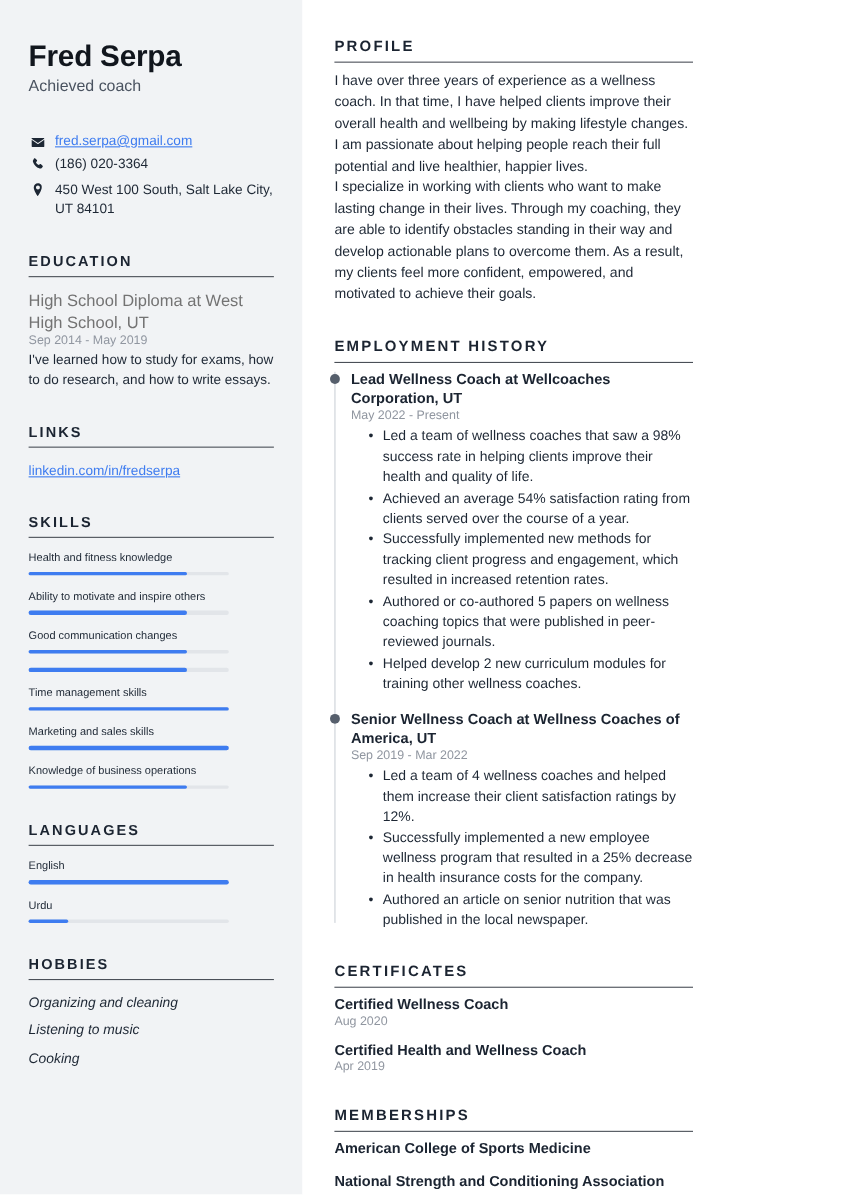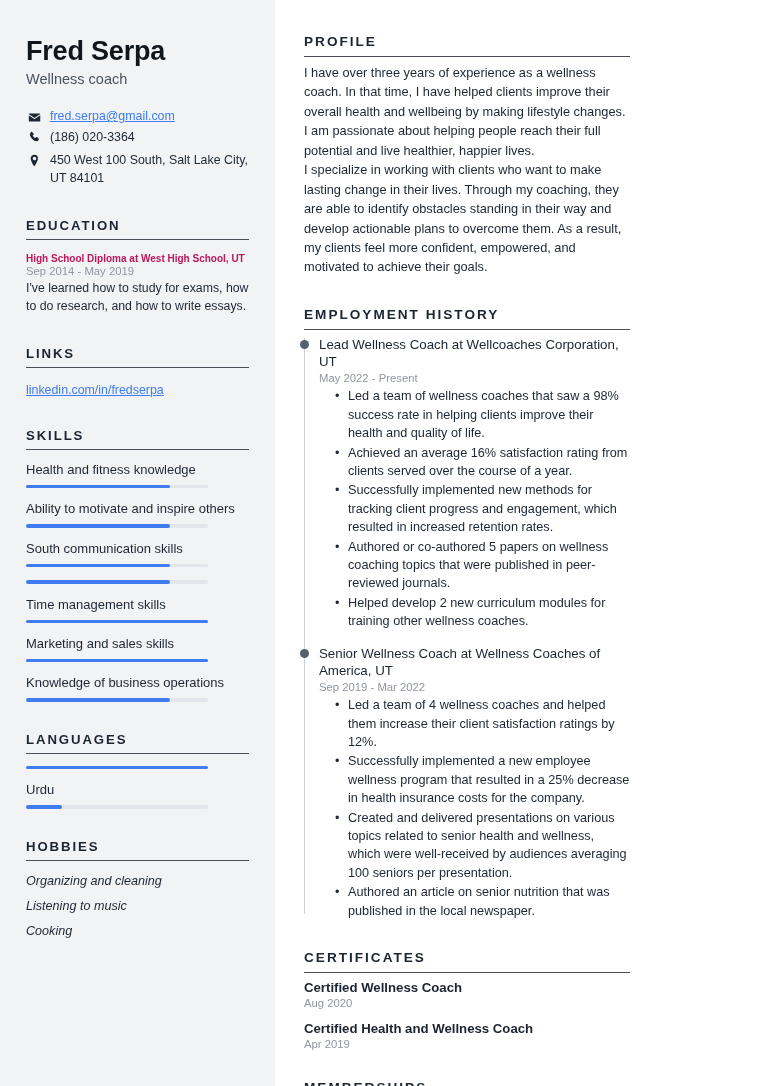--- a/index.html
+++ b/index.html
@@ -17,49 +17,49 @@
     background: #f1f3f5;
     padding: 36px 26px 0 26px;
   }
   .name {
     font-size: 27px; font-weight: 700; letter-spacing: -0.2px;
     color: #11161d; line-height: 1.15;
   }
   .job-title {
     font-size: 14.5px; color: #4a5360; margin-top: 4px; font-weight: 400;
   }
-  .contact { margin-top: 22px; }
+  .contact { margin-top: 34px; }
   .contact-row { display: flex; align-items: flex-start; margin-bottom: 5px; }
   .contact-icon {
     width: 17px; flex: 0 0 17px; margin-right: 7px;
     color: #1d2734; display: flex; align-items: center; justify-content: center;
     padding-top: 2px;
   }
   .contact-icon svg { display: block; }
   .contact-text { font-size: 12.4px; color: #1d2734; line-height: 1.45; }
   .contact-link { color: #3e7cf0; text-decoration: underline; font-size: 12.4px; }
 
   
   .s-head {
     font-size: 13.2px; font-weight: 700; letter-spacing: 1.9px;
     color: #1b2431; text-transform: uppercase;
     padding-bottom: 6px; border-bottom: 1.6px solid #4a4f57;
     margin-bottom: 12px;
   }
   .s-block { margin-top: 30px; }
   .entry-title {
-    font-size: 10px; font-weight: 700; color: #be185d; line-height: 1.33;
+    font-size: 15px; font-weight: 400; color: #737373; line-height: 1.33;
   }
   .entry-date { font-size: 11.3px; color: #9096a0; margin-top: 0; }
   .entry-desc { font-size: 12.3px; color: #1d2734; line-height: 1.45; margin-top: 3px; }
   .plain-link { font-size: 12.4px; color: #3e7cf0; text-decoration: underline; display: inline-block; }
 
   
   .bar-item { margin-bottom: 13px; }
-  .bar-label { font-size: 13px; color: #1d2734; margin-bottom: 6px; line-height: 1.3; }
+  .bar-label { font-size: 10px; color: #1d2734; margin-bottom: 6px; line-height: 1.3; }
   .bar-track { height: 3.5px; background: #e2e5e9; border-radius: 2px; width: 182px; }
   .bar-fill { height: 3.5px; background: #3e7cf0; border-radius: 2px; }
   .hobby { font-size: 12.6px; color: #1d2734; margin-bottom: 9px; line-height: 1.3; font-style: italic; }
 
   
   .main { flex: 1; padding: 34px 30px 0 29px; background: #ffffff; }
   .m-head {
     font-size: 13.6px; font-weight: 700; letter-spacing: 2px;
     color: #1b2431; text-transform: uppercase;
     padding-bottom: 7px; border-bottom: 1.6px solid #4a4f57;
@@ -71,21 +71,21 @@
   .timeline { position: relative; padding-left: 15px; }
   .timeline::before {
     content: ""; position: absolute; left: 0; top: 2px; bottom: 6px;
     width: 1.3px; background: #ccd1d8;
   }
   .job { position: relative; margin-bottom: 14px; }
   .job::before {
     content: ""; position: absolute; left: -19.5px; top: 4px;
     width: 9px; height: 9px; border-radius: 50%; background: #565f6c;
   }
-  .job-head { font-size: 13.3px; font-weight: 400; color: #1b2431; line-height: 1.3; }
+  .job-head { font-size: 13.3px; font-weight: 700; color: #1b2431; line-height: 1.3; }
   .job-date { font-size: 11.3px; color: #9096a0; margin-top: 2px; margin-bottom: 3px; }
   .job-bullets { list-style: none; padding-left: 29px; }
   .job-bullets li {
     position: relative; font-size: 12.7px; color: #1d2734;
     line-height: 1.45; margin-bottom: 1px;
   }
   .job-bullets li::before {
     content: "•"; position: absolute; left: -13px; top: 0; color: #1d2734;
   }
 
@@ -95,21 +95,21 @@
   .member { font-size: 13.2px; font-weight: 700; color: #1b2431; margin-bottom: 13px; line-height: 1.3; }
 </style>
 </head>
 <body>
 
 <div class="page">
 
   <aside class="sidebar">
 
     <h1 class="name">Fred Serpa</h1>
-    <div class="job-title">Wellness coach</div>
+    <div class="job-title">Achieved coach</div>
 
     <div class="contact">
       <div class="contact-row">
         <span class="contact-icon">
           <svg width="13" height="13" viewBox="0 0 16 16" fill="currentColor">
               <path d="M1.5 3h13c.3 0 .5.2.5.5v.3L8 8.6.9 3.8V3.5c0-.3.2-.5.6-.5zM.9 5.1l6.8 4.6c.2.1.4.1.6 0l6.8-4.6v7.4c0 .3-.2.5-.5.5h-13c-.3 0-.6-.2-.6-.5V5.1z"></path>
             </svg>
         </span>
         <a class="contact-link" href="#">fred.serpa@gmail.com</a>
       </div>
@@ -154,21 +154,21 @@
         <div class="bar-fill" style="width:79%"></div>
       </div>
     </div>
     <div class="bar-item">
       <div class="bar-label">Ability to motivate and inspire others</div>
       <div class="bar-track">
         <div class="bar-fill" style="width:79%"></div>
       </div>
     </div>
     <div class="bar-item">
-      <div class="bar-label">South communication skills</div>
+      <div class="bar-label">Good communication changes</div>
       <div class="bar-track">
         <div class="bar-fill" style="width:79%"></div>
       </div>
     </div>
     <div class="bar-item">
       <div class="bar-track">
         <div class="bar-fill" style="width:79%"></div>
       </div>
     </div>
     <div class="bar-item">
@@ -189,20 +189,21 @@
         <div class="bar-fill" style="width:79%"></div>
       </div>
     </div>
         </div>
     </section>
 
     <section class="s-block">
       <div class="s-head">LANGUAGES</div>
       <div id="languages-list">
     <div class="bar-item">
+      <div class="bar-label">English</div>
       <div class="bar-track">
         <div class="bar-fill" style="width:100%"></div>
       </div>
     </div>
     <div class="bar-item">
       <div class="bar-label">Urdu</div>
       <div class="bar-track">
         <div class="bar-fill" style="width:20%"></div>
       </div>
     </div>
@@ -230,33 +231,32 @@
     </section>
 
     <section class="m-block">
       <div class="m-head">EMPLOYMENT HISTORY</div>
       <div class="timeline" id="employment-list">
     <div class="job">
       <div class="job-head">Lead Wellness Coach at Wellcoaches Corporation, UT</div>
       <div class="job-date">May 2022 - Present</div>
       <ul class="job-bullets">
         <li>Led a team of wellness coaches that saw a 98% success rate in helping clients improve their health and quality of life.</li>
-              <li>Achieved an average 16% satisfaction rating from clients served over the course of a year.</li>
+              <li>Achieved an average 54% satisfaction rating from clients served over the course of a year.</li>
               <li>Successfully implemented new methods for tracking client progress and engagement, which resulted in increased retention rates.</li>
               <li>Authored or co-authored 5 papers on wellness coaching topics that were published in peer-reviewed journals.</li>
               <li>Helped develop 2 new curriculum modules for training other wellness coaches.</li>
       </ul>
     </div>
     <div class="job">
       <div class="job-head">Senior Wellness Coach at Wellness Coaches of America, UT</div>
       <div class="job-date">Sep 2019 - Mar 2022</div>
       <ul class="job-bullets">
         <li>Led a team of 4 wellness coaches and helped them increase their client satisfaction ratings by 12%.</li>
               <li>Successfully implemented a new employee wellness program that resulted in a 25% decrease in health insurance costs for the company.</li>
-              <li>Created and delivered presentations on various topics related to senior health and wellness, which were well-received by audiences averaging 100 seniors per presentation.</li>
               <li>Authored an article on senior nutrition that was published in the local newspaper.</li>
       </ul>
     </div>
         </div>
     </section>
 
     <section class="m-block">
       <div class="m-head">CERTIFICATES</div>
       <div id="certificates-list">
     <div class="cert">

